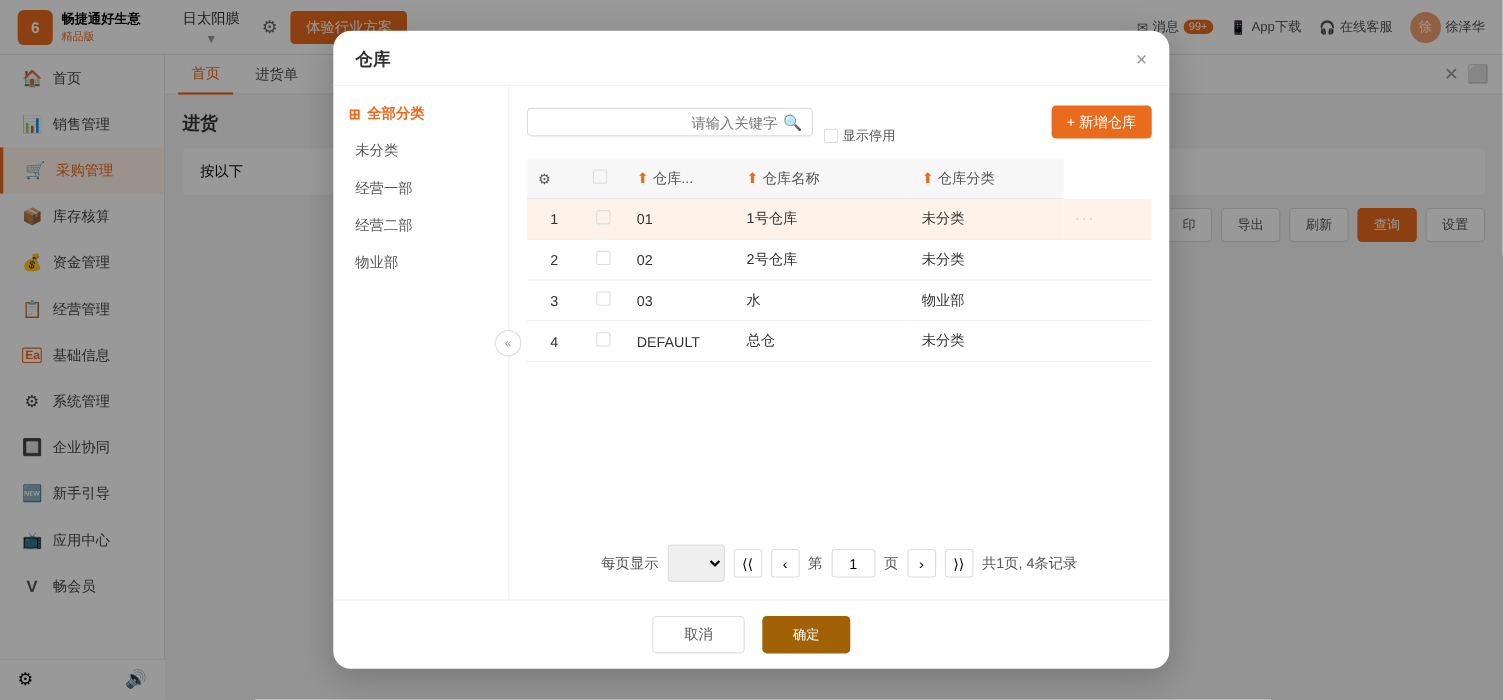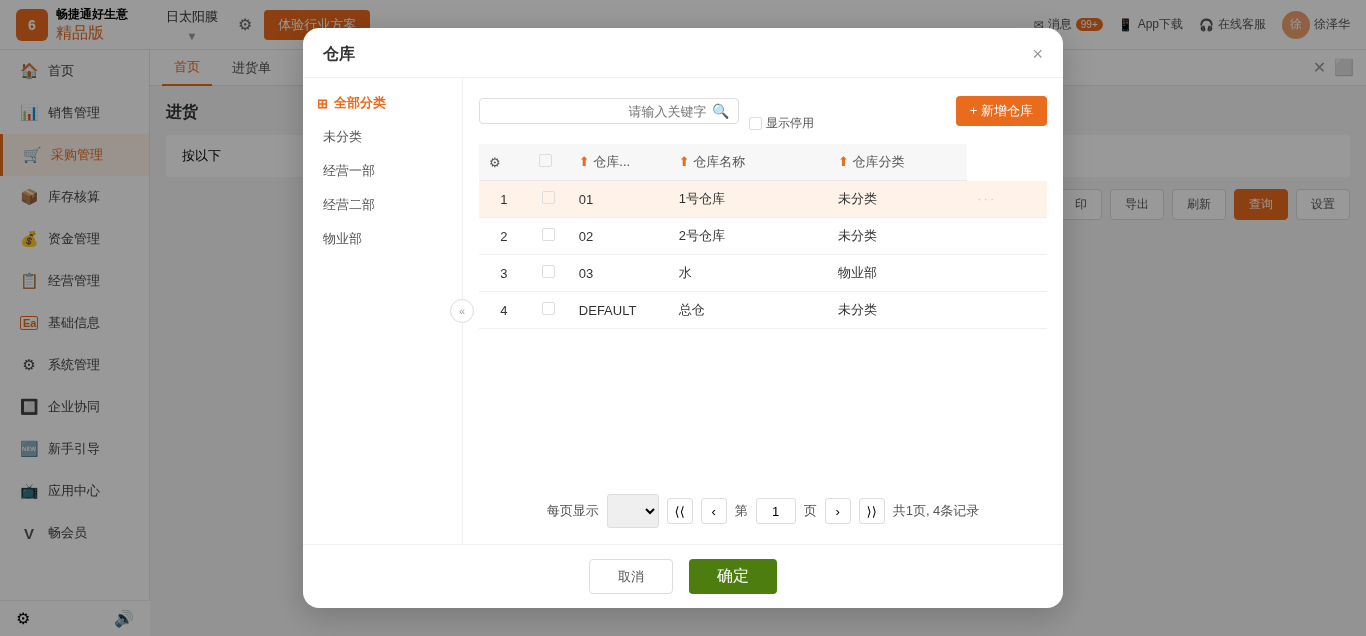--- a/index.html
+++ b/index.html
@@ -170,38 +170,38 @@
     .page-btn { width: 26px; height: 26px; border: 1px solid #ddd; background: #fff; border-radius: 3px; cursor: pointer; display:flex;align-items:center;justify-content:center; font-size:13px; }
     .page-input { width: 40px; height: 26px; border: 1px solid #ddd; border-radius: 3px; text-align: center; font-size: 13px; }
     .page-select { height: 26px; border: 1px solid #ddd; border-radius: 3px; padding: 16px 4px; font-size: 13px; }
 
     
     .modal-footer {
       display: flex; justify-content: center; gap: 16px;
       padding: 14px 20px; border-top: 1px solid #f0f0f0;
     }
     .btn-cancel { padding: 7px 28px; border: 1px solid #ddd; background: #fff; border-radius: 4px; cursor: pointer; font-size: 13px; color: #555; }
-    .btn-confirm { padding: 7px 28px; background: #4d7c0f; color: #fff; border: none; border-radius: 4px; cursor: pointer; font-size: 16px; }
+    .btn-confirm { padding: 7px 28px; background: #a16207; color: #fff; border: none; border-radius: 4px; cursor: pointer; font-size: 12px; }
 
     
     .three-dots { color: #ccc; letter-spacing: 2px; cursor: pointer; }
   </style>
 </head>
 <body>
 
 <div class="overlay"></div>
 
 <div class="top-nav">
   <div class="logo-area">
     <div class="logo-icon">
       <span>6</span>
     </div>
     <div>
       <div style="font-size:12px;font-weight:600;">畅捷通好生意</div>
-      <div style="font-size:16px;color:#e96b1e;">精品版</div>
+      <div style="font-size:10px;color:#e96b1e;">精品版</div>
     </div>
   </div>
   <div class="nav-center">
     <div class="nav-store-select">
       <span>日太阳膜</span>
       <span class="arrow">▼</span>
     </div>
     <span class="nav-gear">⚙</span>
     <button class="nav-btn-trial">体验行业方案</button>
   </div>

